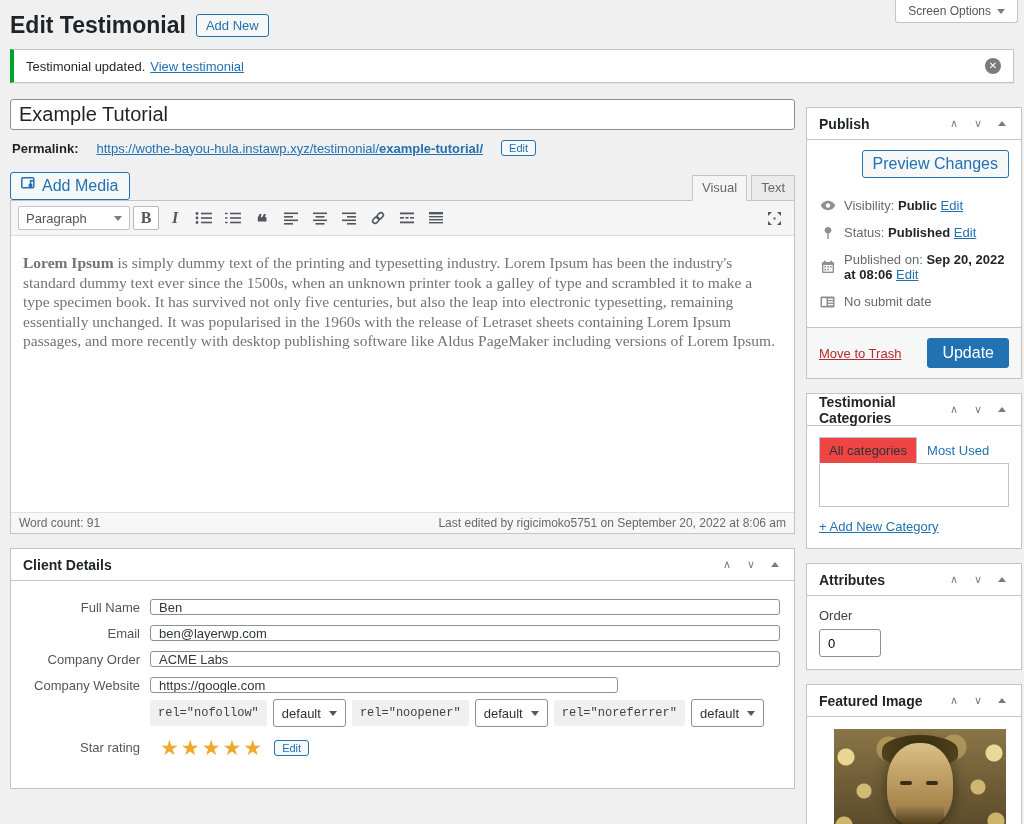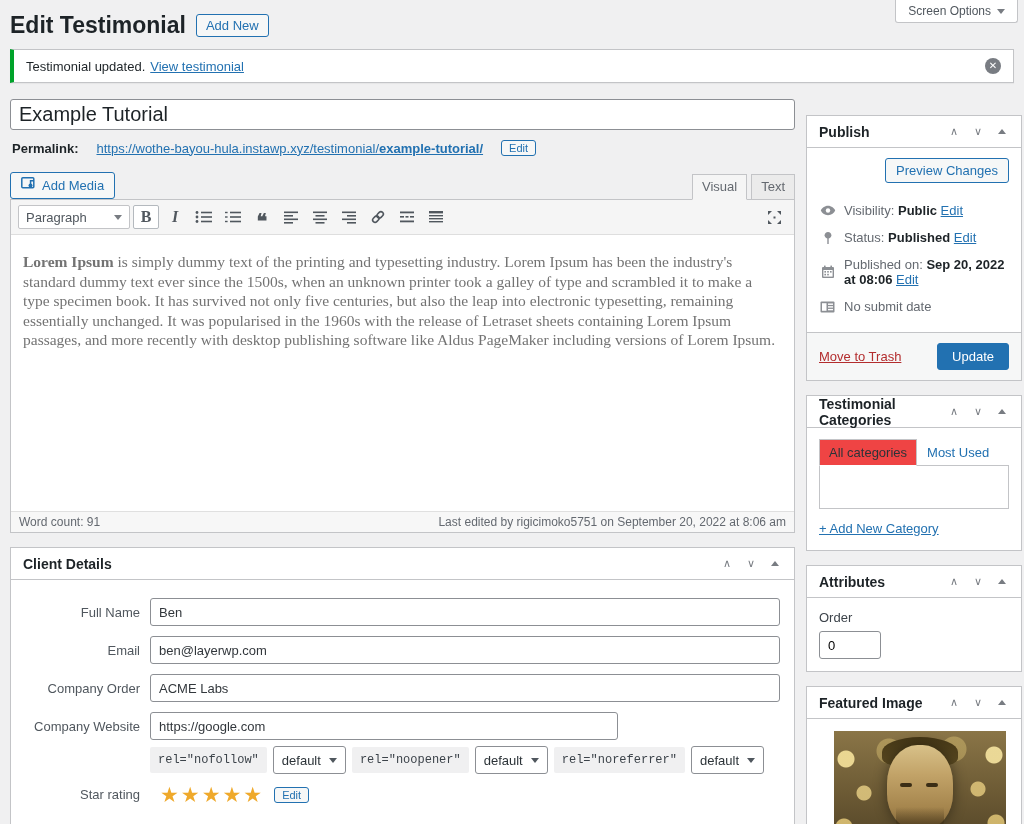--- a/index.html
+++ b/index.html
@@ -17,21 +17,21 @@
   .screen-options-tab {
     position:absolute; top:0; right:6px;
     background:#fff; border:1px solid #c3c4c7; border-top:none;
     border-radius:0 0 3px 3px;
     padding:4px 12px; font-size:12px; color:#50575e;
     display:flex; align-items:center; gap:6px; cursor:pointer;
   }
   .caret-down { width:0; height:0; border-left:4px solid transparent; border-right:4px solid transparent; border-top:5px solid #787c82; display:inline-block; }
   .page-header { padding:12px 10px 0 10px; display:flex; align-items:center; gap:10px; }
   .page-title { font-size:23px; font-weight:700; color:#1d2327; }
-  .btn { display:inline-flex; align-items:center; gap:5px; background:#f6f7f7; border:1px solid #2271b1; color:#2271b1; border-radius:3px; font-size:13px; padding:4px 10px; cursor:pointer; text-decoration:none; }
+  .btn { display:inline-flex; align-items:center; gap:5px; background:#f6f7f7; border:1px solid #2271b1; color:#2271b1; border-radius:3px; font-size:16px; padding:4px 10px; cursor:pointer; text-decoration:none; }
   .btn-small { padding:1px 7px; font-size:11px; }
   .btn-primary { background:#2271b1; border-color:#2271b1; color:#fff; padding:5px 14px; }
 
   .notice {
     margin:10px 10px 0 10px; background:#fff;
     border:1px solid #c3c4c7; border-left:4px solid #00a32a;
     box-shadow:0 1px 1px rgba(0,0,0,.04);
     padding:8px 12px; display:flex; align-items:center;
   }
   .notice-dismiss { margin-left:auto; width:16px; height:16px; border-radius:50%; background:#787c82; color:#fff; font-size:10px; line-height:16px; text-align:center; cursor:pointer; border:none; }
@@ -79,21 +79,21 @@
   .postbox-header h2 { font-size:14px; font-weight:bold; color:#1d2327; }
   .handle-actions { margin-left:auto; display:flex; align-items:center; gap:2px; color:#787c82; }
   .handle-btn { width:22px; height:22px; display:flex; align-items:center; justify-content:center; cursor:pointer; font-size:12px; color:#787c82; background:none; border:none; }
   .toggle-tri { width:0; height:0; border-left:4px solid transparent; border-right:4px solid transparent; border-bottom:5px solid #787c82; }
   .chev { font-family:"DejaVu Sans",sans-serif; font-size:11px; }
 
   
   .cd-body { padding:18px 14px 20px; }
   .cd-row { display:flex; align-items:center; margin-bottom:10px; }
   .cd-label { width:125px; text-align:right; padding-right:10px; color:#50575e; font-size:13px; flex:none; }
-  .cd-input { height:28px; border:1px solid #8c8f94; border-radius:3px; padding:0 8px; font-size:13px; color:#32373c; background:#fff; font-family:"Liberation Sans",sans-serif; }
+  .cd-input { height:16px; border:1px solid #8c8f94; border-radius:3px; padding:0 8px; font-size:13px; color:#32373c; background:#fff; font-family:"Liberation Sans",sans-serif; }
   .w-wide { width:630px; }
   .w-site { width:468px; }
   .rel-row { display:flex; align-items:center; gap:6px; margin:2px 0 10px 125px; }
   .rel-chip { font-family:"Liberation Mono","DejaVu Sans Mono",monospace; font-size:12px; background:#f0f0f1; color:#3c434a; padding:6px 8px; border-radius:2px; }
   .rel-select { background:#fff; border:1px solid #8c8f94; border-radius:3px; height:28px; display:flex; align-items:center; gap:8px; padding:0 8px; font-size:13px; color:#2c3338; cursor:pointer; }
   .sel-caret { width:0; height:0; border-left:4px solid transparent; border-right:4px solid transparent; border-top:5px solid #50575e; }
   .stars { color:#efa92b; font-size:21px; letter-spacing:2px; line-height:1; }
   .star-row { display:flex; align-items:center; gap:10px; margin-top:8px; }
 
   
@@ -359,21 +359,21 @@
         </div>
       </div>
     </div>
 
     
     
   </div>
 
   <div class="col-side">
 
-    <div class="postbox" style="margin-top:16px;">
+    <div class="postbox" style="margin-top:8px;">
       <div class="postbox-header">
         <h2>Publish</h2>
         <div class="handle-actions">
           <button class="handle-btn chev">∧</button>
           <button class="handle-btn chev">∨</button>
           <button class="handle-btn">
               <span class="toggle-tri"></span>
             </button>
         </div>
       </div>

